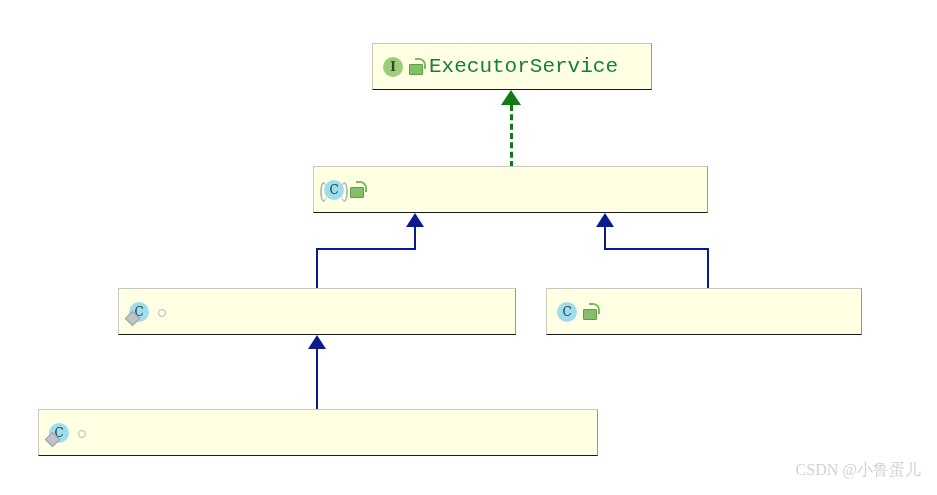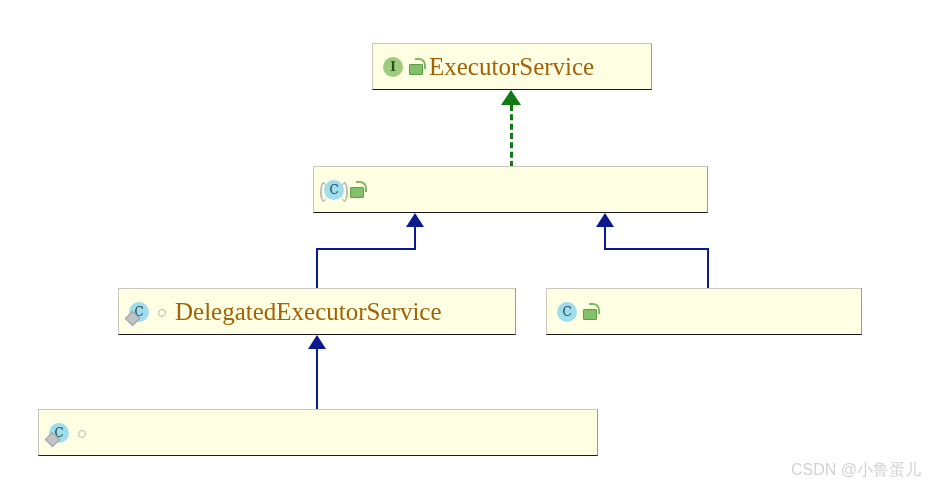--- a/index.html
+++ b/index.html
@@ -25,23 +25,23 @@
     background: #ffffe4;
     border: 1px solid #c8c8bc;
     border-right-color: #9a9a90;
     border-bottom-color: #1a1a1a;
     display: flex;
     align-items: center;
     padding: 0 9px;
     z-index: 5;
   }
   .node .label {
-    font-family: Liberation Serif, serif;
-    font-size: 25px;
-    color: #a16207;
+    font-family: Liberation Mono, monospace;
+    font-size: 21px;
+    color: #15803d;
     white-space: nowrap;
     letter-spacing: 0px;
   }
 
   
   .icons {
     display: flex;
     align-items: center;
     flex: 0 0 auto;
     margin-right: 4px;
@@ -181,21 +181,21 @@
     border-right: 10px solid transparent;
     border-bottom: 15px solid #127a12;
     z-index: 3;
   }
 
   
   #watermark {
     position: absolute;
     right: 16px;
     bottom: 14px;
-    font-family: Liberation Sans, sans-serif;
+    font-family: Liberation Serif, serif;
     font-size: 16px;
     color: #d2d2d2;
     white-space: nowrap;
     z-index: 8;
   }
 </style>
 </head>
 <body>
 
 <div id="canvas">
@@ -242,21 +242,20 @@
   </div>
 
   <div class="node" style="left:118px; top:288px; width:398px; height:47px;">
     <span class="icons">
       <span class="ikon">
         <span class="ic-class">C</span>
         <span class="ic-static-mark"></span>
       </span>
       <span class="ic-dot"></span>
     </span>
-    <span class="label">DelegatedExecutorService</span>
   </div>
 
   <div class="node" style="left:546px; top:288px; width:316px; height:47px;">
     <span class="icons">
       <span class="ikon">
         <span class="ic-class">C</span>
       </span>
       <span class="ic-lock">
         <span class="shackle"></span>
           <span class="body"></span>

